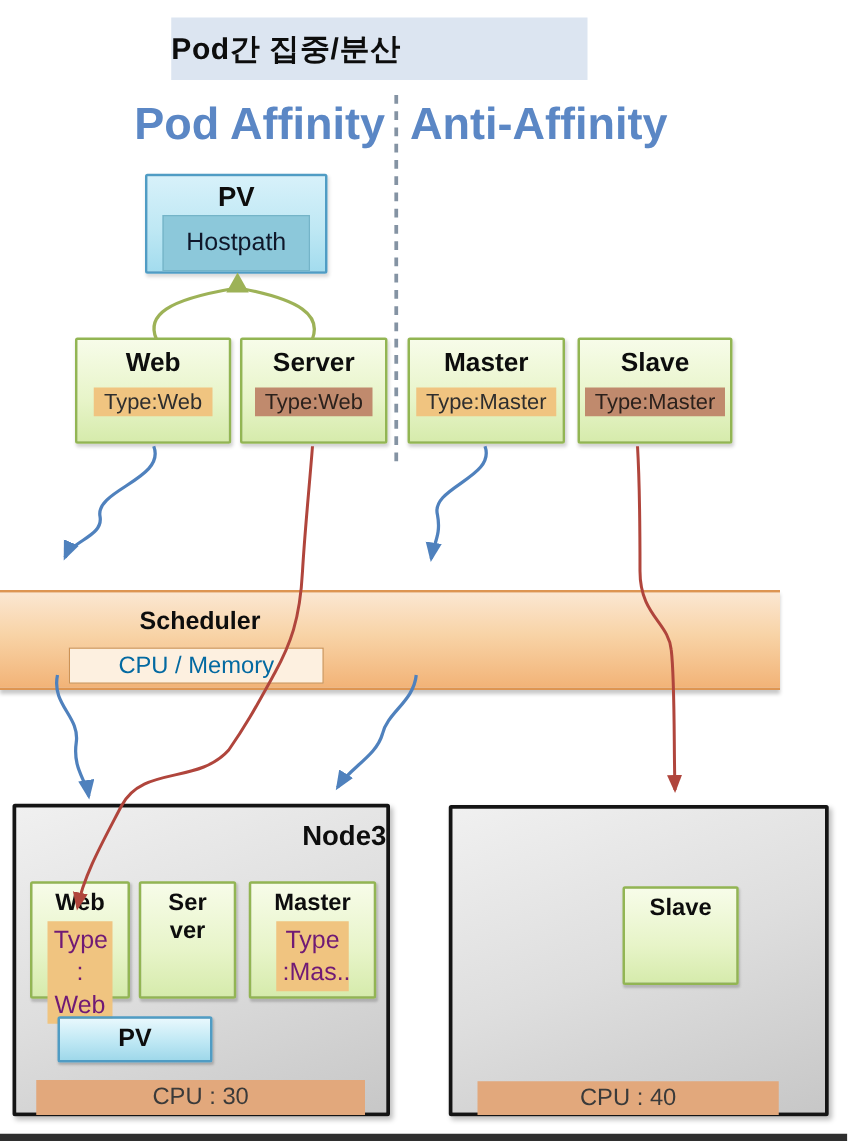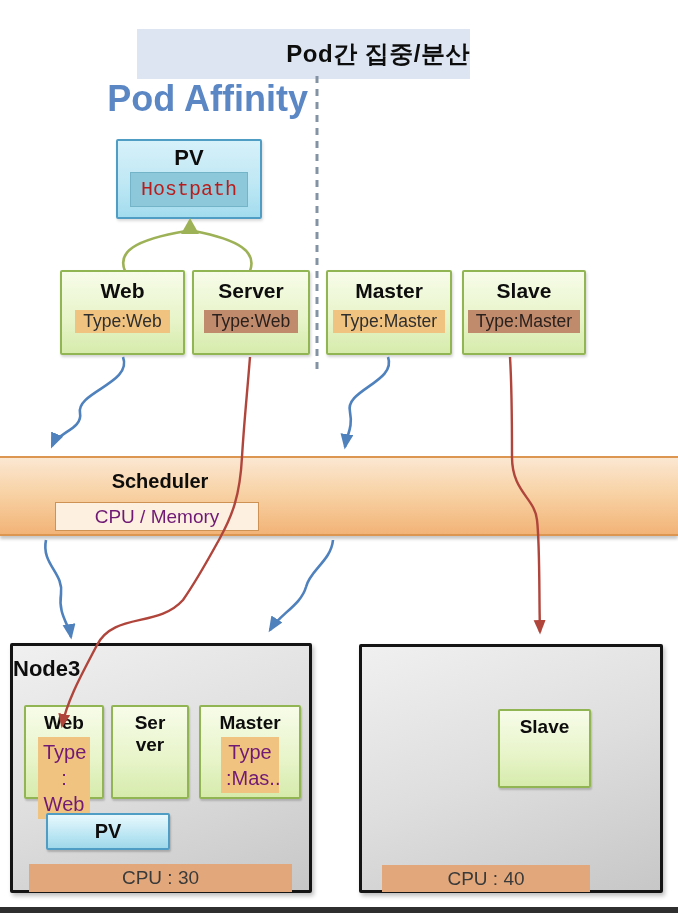--- a/index.html
+++ b/index.html
@@ -3,77 +3,77 @@
 <meta charset="utf-8">
 <style>
   html,body{margin:0;padding:0;background:#fff;}
   #stage{
     position:relative;width:678px;height:913px;background:#ffffff;overflow:hidden;
     font-family:"Liberation Sans","DejaVu Sans",sans-serif;color:#111;
   }
   .abs{position:absolute;}
   
   .title-box{
-    left:137px;top:29px;width:333px;height:50px;background:#dce5f1;
-    display:flex;align-items:center;justify-content:flex-end;
+    left:137px;top:14px;width:333px;height:50px;background:#dce5f1;
+    display:flex;align-items:center;justify-content:flex-start;
     font-size:24px;font-weight:bold;color:#0d0d0d;letter-spacing:.5px;
   }
   .affinity{top:78px;font-size:36px;font-weight:bold;color:#5b87c5;}
   .affinity-left{left:0;width:308px;text-align:right;}
   .affinity-right{left:328px;width:220px;text-align:left;}
   
   .pv-box{
     left:116px;top:139px;width:146px;height:80px;box-sizing:border-box;
     border:2.5px solid #4f9cc4;border-radius:2px;
     background:linear-gradient(180deg,#d7f1fa 0%,#bfe8f4 55%,#a3dcee 100%);
     box-shadow:1px 2px 3px rgba(0,0,0,.15);text-align:center;
   }
   .pv-title{margin-top:4px;font-size:22px;font-weight:bold;color:#0d0d0d;}
   .hostpath-box{
-    left:12px;top:31px;width:118px;height:35px;box-sizing:border-box;
+    left:12px;top:31px;width:118px;height:45px;box-sizing:border-box;
     background:#8cc8da;border:1px solid #74b4c8;
     display:flex;align-items:center;justify-content:center;
-    font-size:20px;color:#b91c1c;font-family:Liberation Mono, monospace;
+    font-size:20px;color:#0f172a;
   }
   
   .pod{
     top:270px;height:85px;box-sizing:border-box;border:2.5px solid #92b553;border-radius:2px;
     background:linear-gradient(180deg,#f7fce9 0%,#e7f4c8 60%,#d6ebac 100%);
     box-shadow:1px 2px 3px rgba(0,0,0,.18);text-align:center;
   }
   .pod-name{margin-top:7px;font-size:21px;font-weight:bold;color:#0d0d0d;}
   .type-label{
     display:inline-block;margin-top:7px;padding:1px 8px;font-size:17.5px;color:#2e2e2e;
   }
   .type-label.orange{background:#f0c480;}
   .type-label.brown{background:#c08a6d;color:#2b211c;}
   
   .scheduler-band{
-    left:0;top:456px;width:678px;height:80px;box-sizing:border-box;
+    left:0;top:472px;width:624px;height:80px;box-sizing:border-box;
     border-top:2.5px solid #dd9552;border-bottom:2.5px solid #dd9552;
     background:linear-gradient(180deg,#fbe7d2 0%,#f8d3a6 45%,#f2b377 100%);
     box-shadow:0 3px 3px rgba(0,0,0,.22);
   }
   .scheduler-title{left:55px;top:12px;width:210px;text-align:center;
     font-size:20px;font-weight:bold;color:#0d0d0d;}
   .cpu-memory-box{
     left:55px;top:44px;width:204px;height:29px;box-sizing:border-box;
     background:#fdf0e0;border:1.5px solid #cd9254;
     display:flex;align-items:center;justify-content:center;
-    font-size:19px;color:#701a75;
+    font-size:19px;color:#0369a1;
   }
   
   .node{
     box-sizing:border-box;border:3px solid #141414;border-radius:2px;
     background:linear-gradient(160deg,#f0f0f0 0%,#dedede 50%,#c7c7c7 100%);
     box-shadow:2px 3px 4px rgba(0,0,0,.25);
   }
   .node3{left:10px;top:643px;width:302px;height:250px;}
   .node4{left:359px;top:644px;width:304px;height:249px;}
-  .node-title{margin-top:10px;text-align:left;font-size:22px;font-weight:bold;color:#0d0d0d;}
+  .node-title{margin-top:10px;text-align:right;font-size:22px;font-weight:bold;color:#0d0d0d;}
   .npod{
     box-sizing:border-box;border:2px solid #92b553;border-radius:2px;
     background:linear-gradient(180deg,#f7fce9 0%,#e7f4c8 60%,#d6ebac 100%);
     box-shadow:1px 2px 2px rgba(0,0,0,.18);text-align:center;
   }
   .npod-name{margin-top:5px;font-size:19px;font-weight:bold;color:#0d0d0d;line-height:1.15;}
   .npod-name.wrap{width:38px;margin-left:auto;margin-right:auto;word-break:break-all;}
   .ntype-label{
     display:block;margin:3px auto 0;padding:2px 5px;box-sizing:border-box;
     font-size:20px;color:#701a75;background:#f0c480;line-height:1.3;text-align:center;
@@ -99,20 +99,21 @@
 </style>
 </head>
 <body>
 
 <div id="stage">
 
   <div class="abs title-box">
     <span>Pod간 집중/분산</span>
   </div>
   <div class="abs affinity affinity-left">Pod Affinity</div>
+  <div class="abs affinity affinity-right">Anti-Affinity</div>
 
   <div class="abs pv-box">
     <div class="pv-title">PV</div>
     <div class="abs hostpath-box">
       <span>Hostpath</span>
     </div>
   </div>
 
   <div class="abs pod" style="left:60px;width:125px;">
     <div class="pod-name">Web</div>
@@ -156,21 +157,21 @@
     </div>
     <div class="abs cpu-bar" style="left:16px;top:218px;width:263px;">
       <span>CPU : 30</span>
     </div>
   </div>
 
   <div class="abs node node4">
     <div class="abs npod" style="left:136px;top:62px;width:93px;height:79px;">
       <div class="npod-name">Slave</div>
     </div>
-    <div class="abs cpu-bar" style="left:20px;top:218px;width:208px;height:27px;">
+    <div class="abs cpu-bar" style="left:20px;top:218px;width:241px;height:27px;">
       <span>CPU : 40</span>
     </div>
   </div>
 
   <div class="abs bottom-strip"></div>
 
   <svg id="overlay" viewBox="0 0 678 913">
     <defs>
       <marker id="mblue" markerWidth="8" markerHeight="7" refX="5" refY="2.5" orient="auto">
         <path d="M0,0 L6,2.5 L0,5 Z" fill="#4f81bd"></path>

